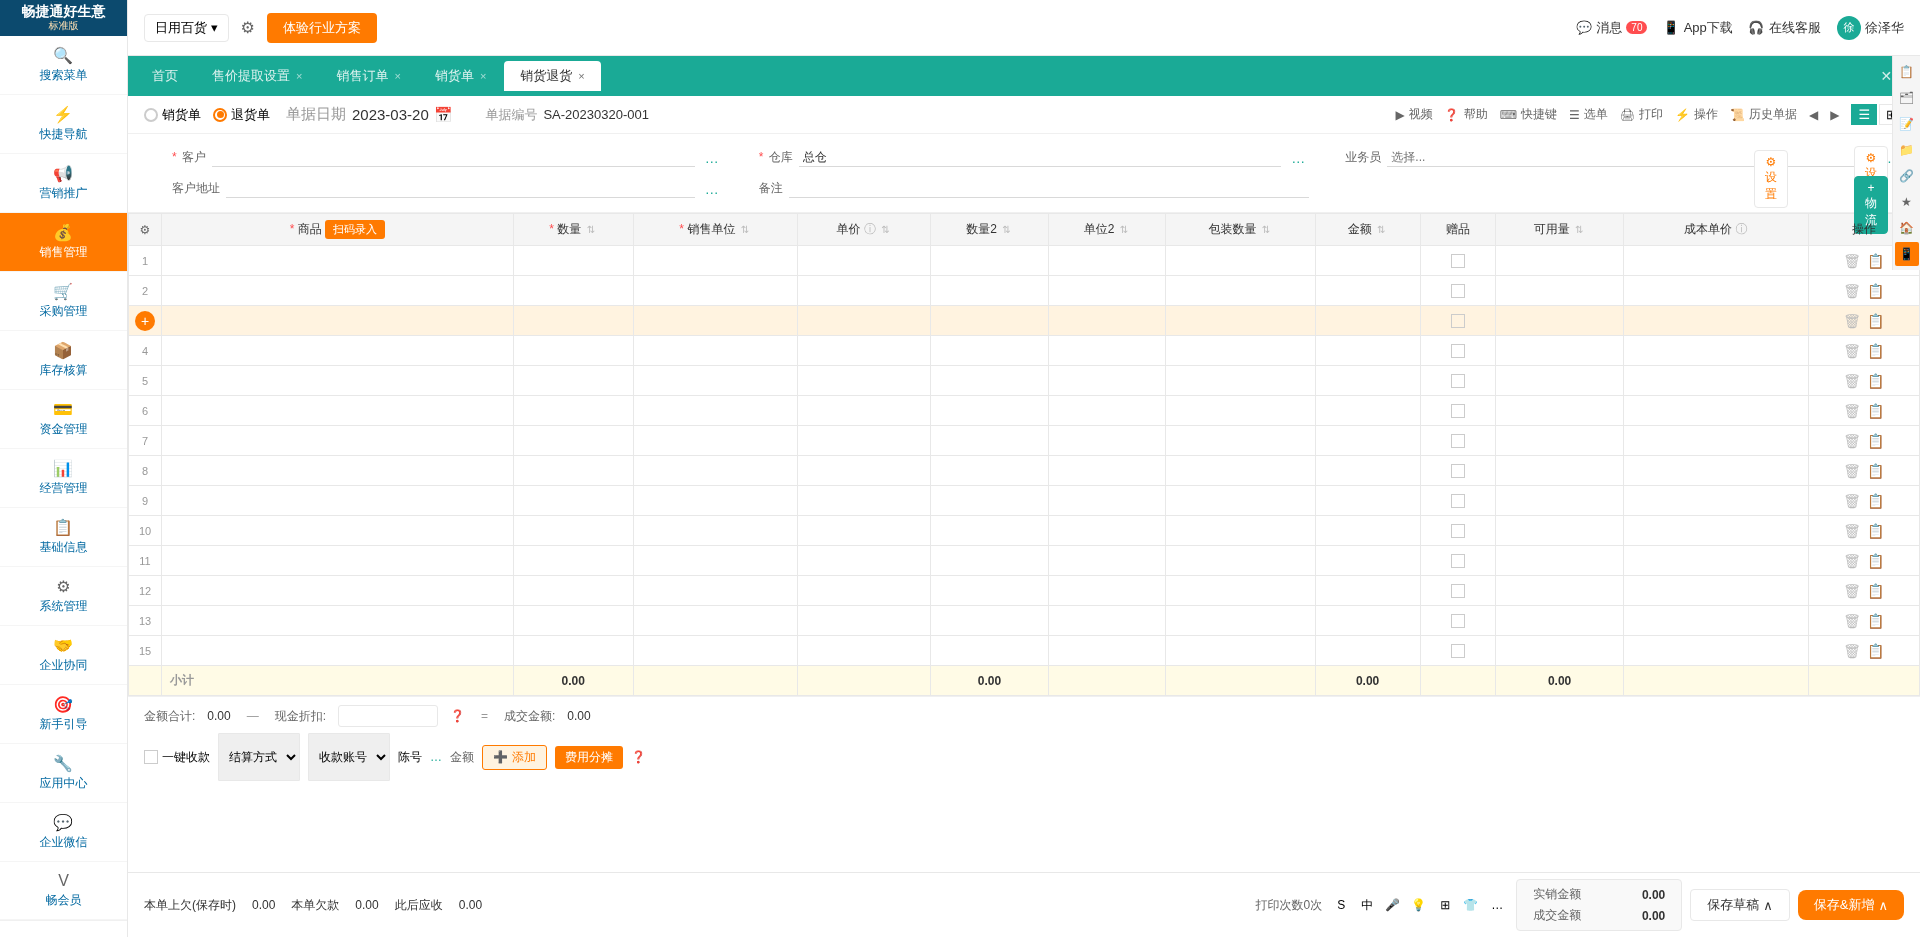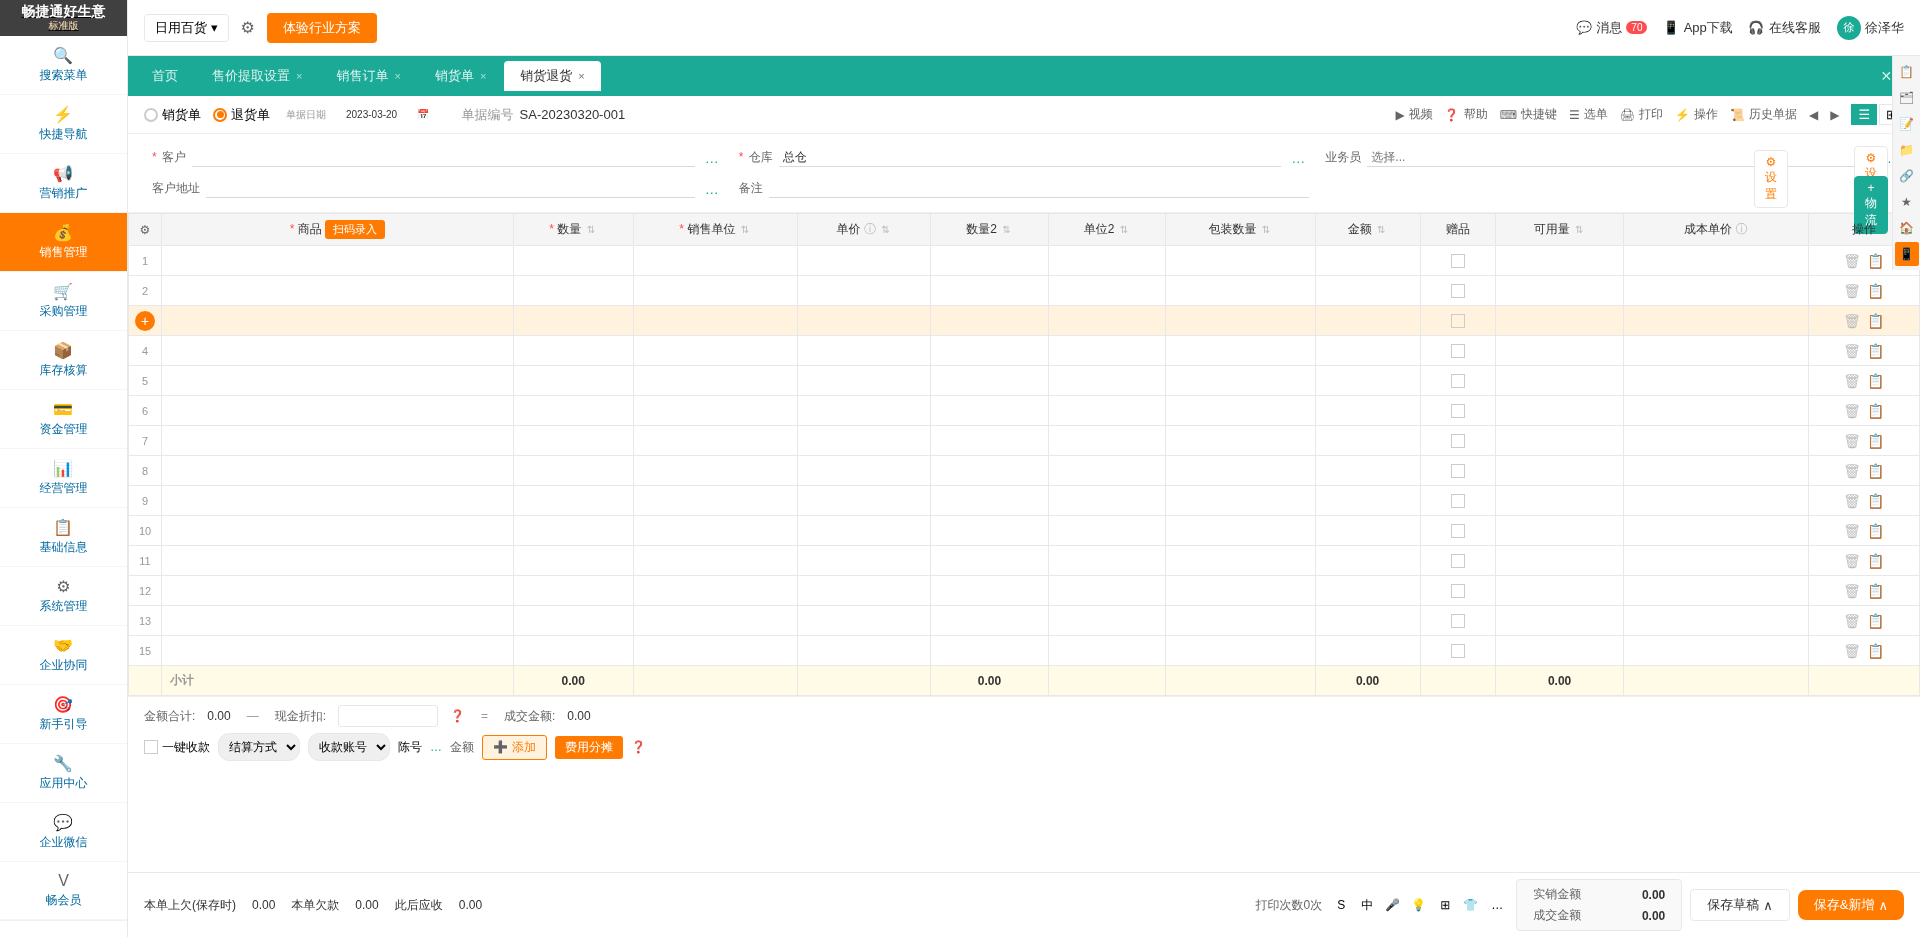--- a/index.html
+++ b/index.html
@@ -4,22 +4,22 @@
   <style>
     * { box-sizing: border-box; margin: 0; padding: 0; font-family: 'Microsoft YaHei', SimSun, sans-serif; }
     body { width: 1920px; height: 937px; overflow: hidden; background: #f0f2f5; font-size: 12px; }
 
     
     .sidebar {
       position: fixed; left: 0; top: 0; width: 128px; height: 100%; background: #fff;
       border-right: 1px solid #e8e8e8; display: flex; flex-direction: column; z-index: 100;
     }
     .sidebar-logo {
-      background: #404040; height: 56px; display: flex; align-items: center; justify-content: center;
-      flex-direction: column; text-decoration: underline;
+      background: #0c4a6e; height: 56px; display: flex; align-items: center; justify-content: center;
+      flex-direction: column;
     }
     .sidebar-logo-text { color: #fff; font-size: 14px; font-weight: bold; line-height: 1.2; }
     .sidebar-logo-sub { color: #ffe0b2; font-size: 10px; }
     .sidebar-item {
       display: flex; flex-direction: column; align-items: center; justify-content: center;
       padding: 10px 4px; cursor: pointer; border-bottom: 1px solid #f5f5f5; min-height: 50px;
     }
     .sidebar-item.active { background: #ff7a00; }
     .sidebar-item.active .sidebar-item-label { color: #fff; }
     .sidebar-item-icon { font-size: 16px; margin-bottom: 2px; color: #666; }
@@ -77,42 +77,42 @@
       gap: 16px; background: #fff;
     }
     .radio-group { display: flex; align-items: center; gap: 12px; }
     .radio-item { display: flex; align-items: center; gap: 4px; cursor: pointer; font-size: 13px; }
     .radio-circle {
       width: 14px; height: 14px; border-radius: 50%; border: 2px solid #ccc;
       display: flex; align-items: center; justify-content: center;
     }
     .radio-circle.checked { border-color: #ff7a00; }
     .radio-dot { width: 7px; height: 7px; border-radius: 50%; background: #ff7a00; }
-    .form-date { display: flex; align-items: center; gap: 20px; font-size: 10px; }
+    .form-date { display: flex; align-items: center; gap: 6px; font-size: 15px; }
     .form-date-label { color: #999; }
     .form-date-val { color: #333; }
     .form-id { display: flex; align-items: center; gap: 6px; font-size: 13px; margin-left: 16px; }
     .form-actions-right {
       margin-left: auto; display: flex; align-items: center; gap: 12px; font-size: 12px; color: #666;
     }
     .form-action-item { display: flex; align-items: center; gap: 4px; cursor: pointer; }
     .view-toggle { display: flex; gap: 2px; }
     .view-btn {
       padding: 2px 6px; border: 1px solid #e8e8e8; cursor: pointer; font-size: 13px;
       background: #fff;
     }
     .view-btn.active { background: #1aaa96; color: #fff; border-color: #1aaa96; }
 
     
     .form-fields {
       display: grid; grid-template-columns: 1fr 1fr 1fr; gap: 0;
       padding: 8px 16px; border-bottom: 1px solid #f0f0f0; position: relative;
     }
     .form-field {
-      display: flex; align-items: center; padding: 6px 8px; gap: 6px;
+      display: flex; align-items: center; padding: 6px 8px; gap: 6px; margin-left: 20px;
     }
     .field-label { color: #666; font-size: 12px; white-space: nowrap; }
     .field-required { color: #ff4d4f; margin-right: 2px; }
     .field-input {
       flex: 1; border: none; border-bottom: 1px solid #d9d9d9; outline: none;
       font-size: 12px; padding: 2px 4px; min-width: 0; color: #333; background: transparent;
     }
     .field-dots { color: #1aaa96; cursor: pointer; font-size: 14px; padding: 0 4px; }
     .form-settings-btn {
       position: absolute; right: 16px; top: 6px;
@@ -167,21 +167,21 @@
       border-top: 1px solid #f0f0f0; padding: 8px 16px; background: #fff;
     }
     .footer-row1 { display: flex; align-items: center; gap: 12px; font-size: 12px; color: #333; }
     .footer-label { color: #666; }
     .footer-value { color: #333; }
     .footer-minus { color: #999; margin: 0 4px; }
     .footer-eq { color: #999; margin: 0 4px; }
     .footer-row2 { display: flex; align-items: center; gap: 8px; margin-top: 6px; font-size: 12px; }
     .footer-checkbox { display: flex; align-items: center; gap: 4px; cursor: pointer; }
     .footer-select {
-      border: 1px solid #e8e8e8; border-radius: 11px; padding: 5px 6px; font-size: 12px; cursor: pointer;
+      border: 1px solid #e8e8e8; border-radius: 1px; padding: 15px 6px; font-size: 12px; cursor: pointer;
     }
     .footer-input {
       border: 1px solid #e8e8e8; border-radius: 3px; padding: 3px 6px; font-size: 12px; width: 80px;
     }
     .footer-dots { color: #1aaa96; cursor: pointer; }
     .footer-add-btn {
       background: #fff3e0; border: 1px solid #ff7a00; color: #ff7a00;
       border-radius: 3px; padding: 3px 10px; cursor: pointer; font-size: 12px;
       display: flex; align-items: center; gap: 4px;
     }

